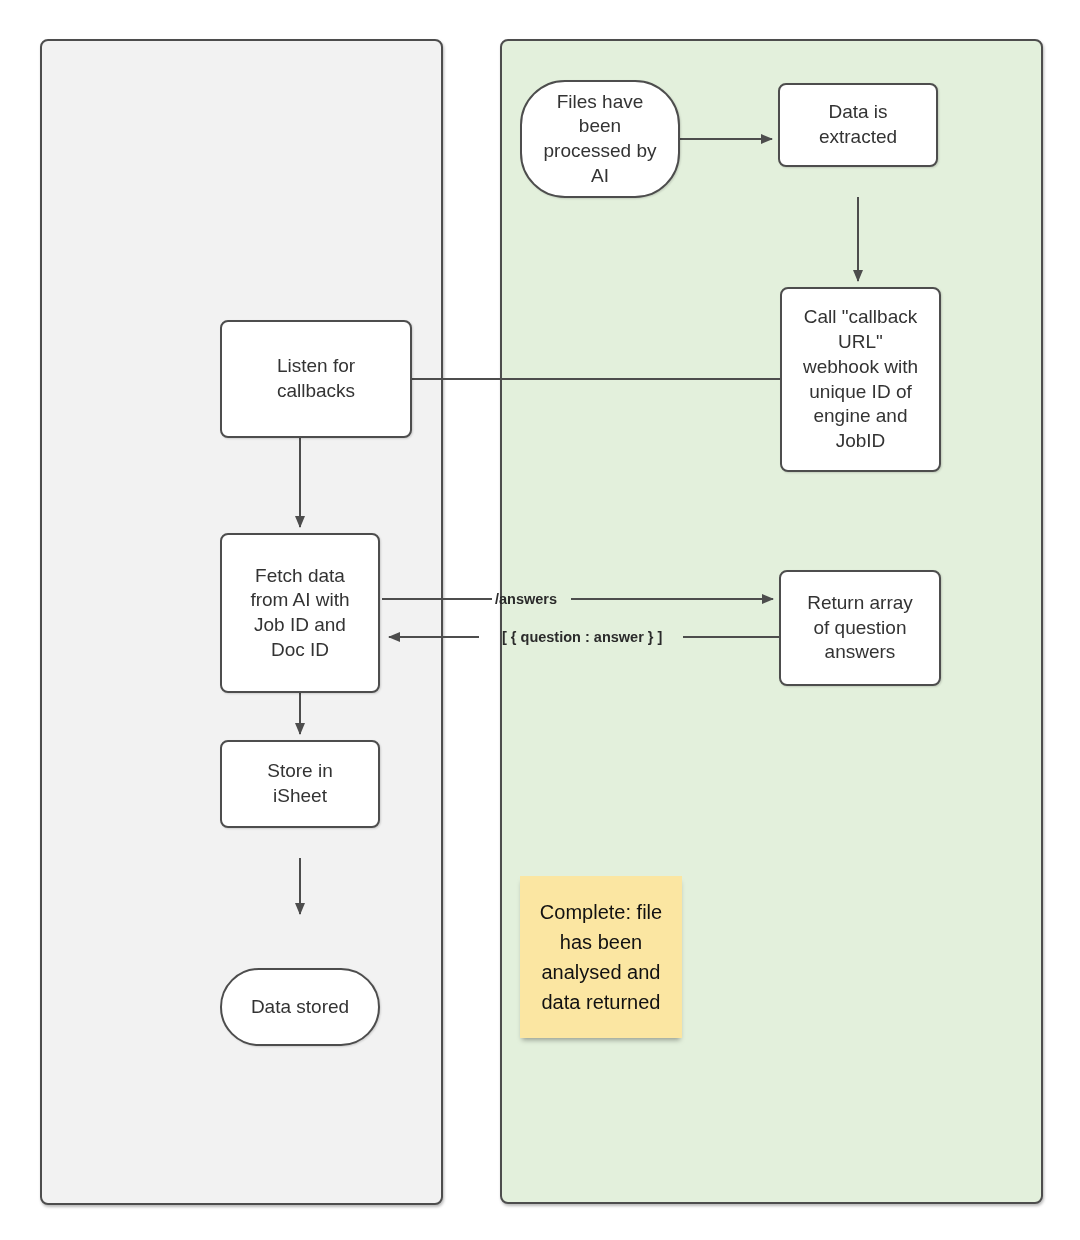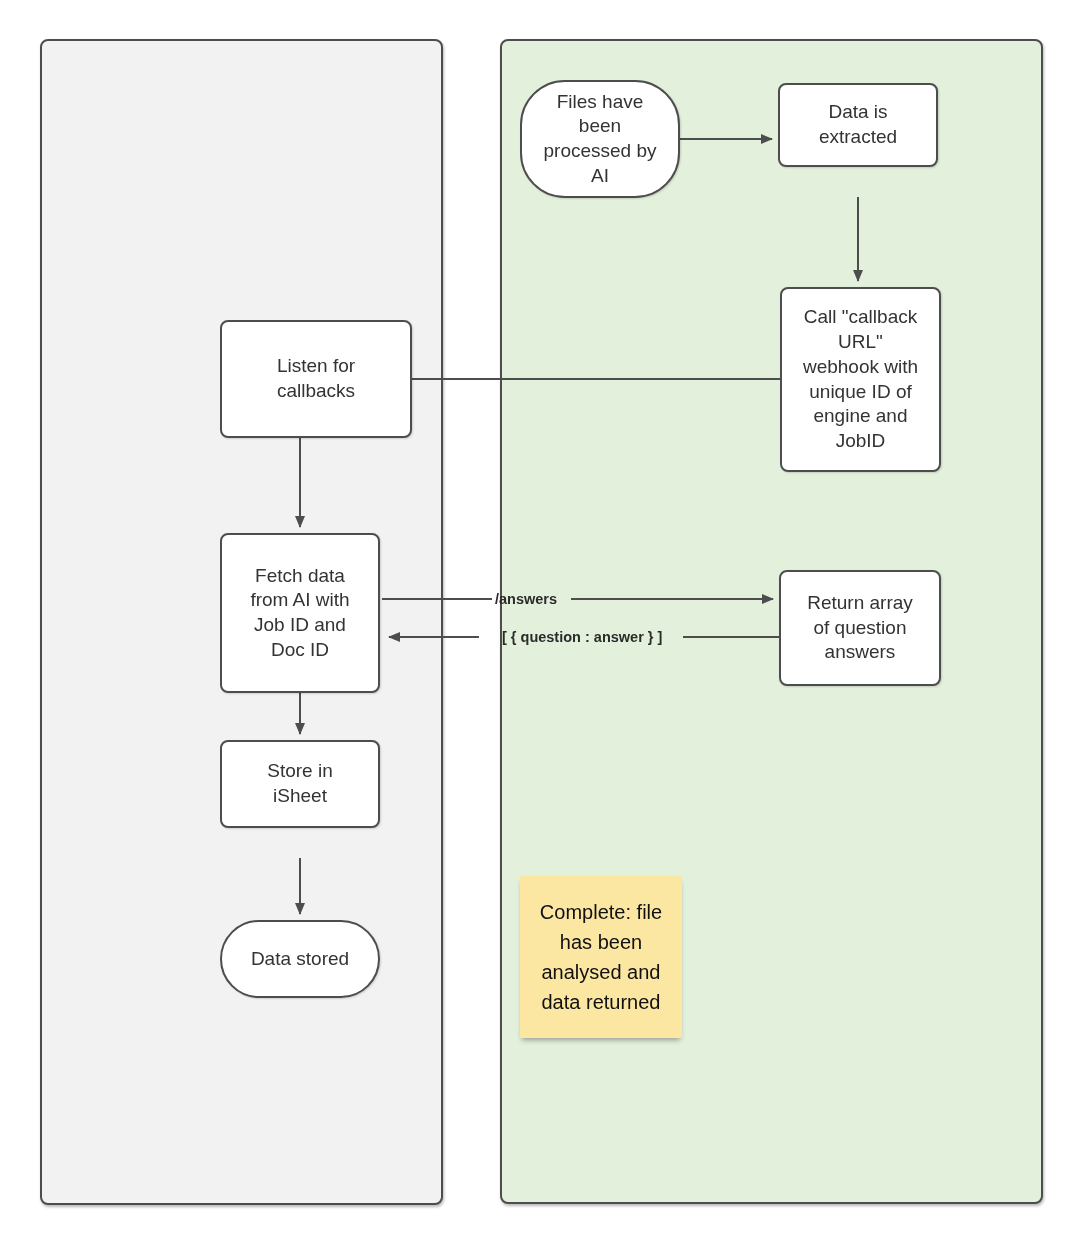--- a/index.html
+++ b/index.html
@@ -55,21 +55,21 @@
     line-height:1.3;
     display:flex;
     align-items:center;
     justify-content:center;
     text-align:center;
     white-space:pre-line;
     padding:4px;
     box-shadow:1px 1px 2px rgba(0,0,0,0.15);
   }
   .stadium-lg{ border-radius:45px; }
-  .stadium-sm{ border-radius:39px; }
+  .stadium-sm{ border-radius:39px;margin-top:48px; }
   .note{
     position:absolute;
     box-sizing:border-box;
     background:var(--note-fill);
     border:none;
     color:var(--note-text);
     font-size:20px;
     line-height:1.5;
     display:flex;
     align-items:center;

